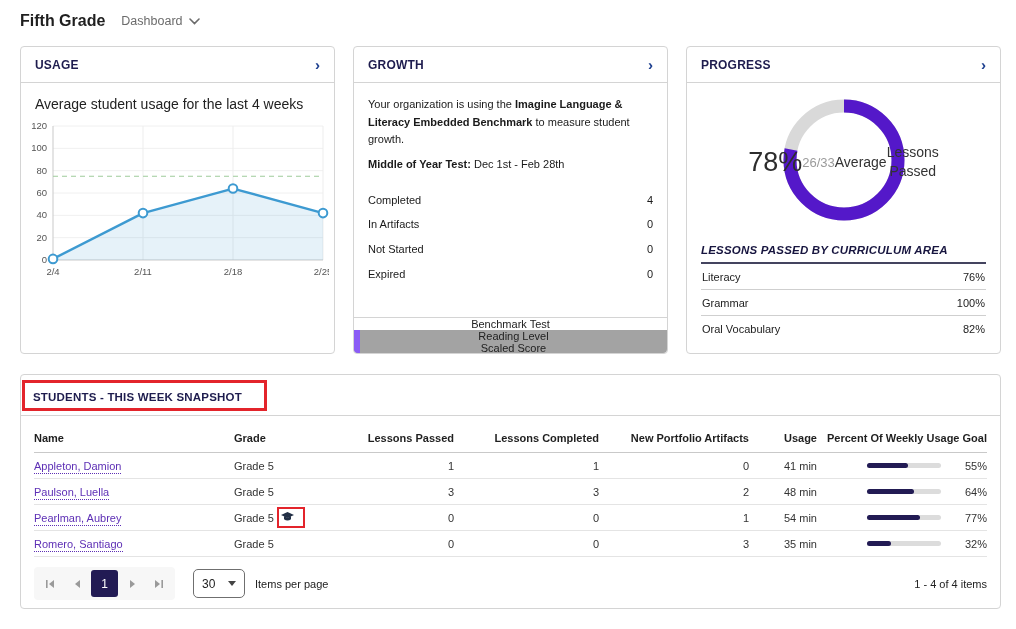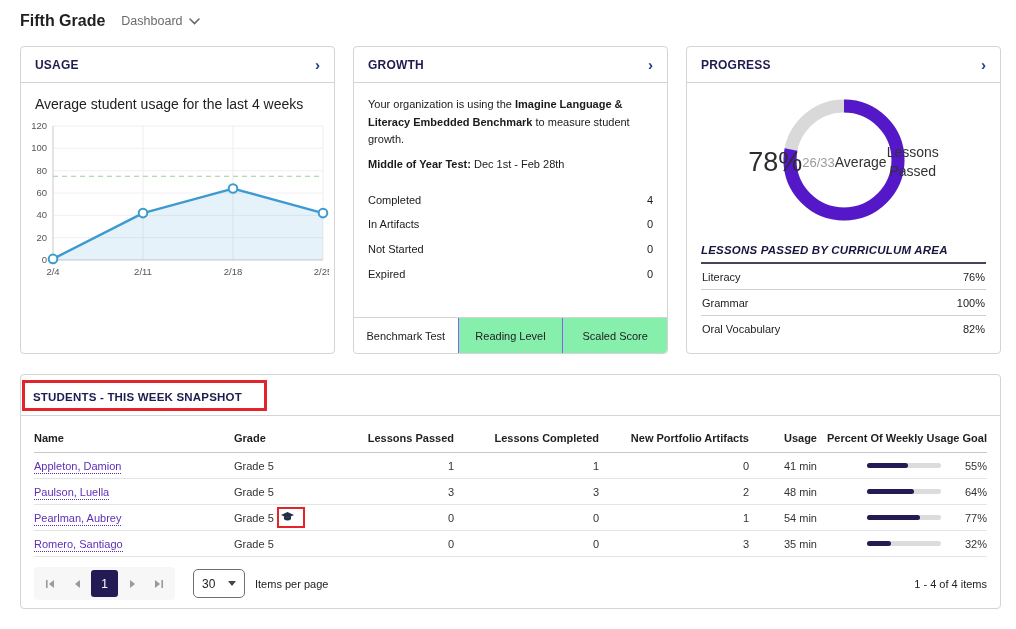--- a/index.html
+++ b/index.html
@@ -28,23 +28,23 @@
   .chart-wrap svg text { font-family: "Liberation Sans", sans-serif; }
 
   
   .growth-body { padding: 13px 14px 0; font-size: 11px; color: #1a1a1a; line-height: 1.6;
                  flex: 1; display: flex; flex-direction: column; }
   .g-test { margin-top: 7px; }
   .bold { font-weight: bold; }
   .g-stats { margin-top: 15px; }
   .stat-row { display: flex; justify-content: space-between; padding: 3.5px 0; font-size: 11px; }
   .tabbar { display: flex; border-top: 1px solid #d4d4d4; height: 36px; margin-top: auto;
-            border-radius: 0 0 4px 4px; overflow: hidden; }
+            border-radius: 0 0 4px 4px; overflow: hidden; flex-direction: column; }
   .tab { flex: 1; display: flex; align-items: center; justify-content: center; font-size: 11px;
-         color: #222; background: #86efac; border-left: 1px solid #8b5cf6; cursor: pointer; }
+         color: #222; background: #a3a3a3; border-left: 6px solid #8b5cf6; cursor: pointer; }
   .tab:first-child { border-left: none; }
   .tab.active { background: #fff; }
 
   
   .donut-wrap { position: relative; width: 132px; margin: 11px auto 0; }
   .donut-center { position: absolute; inset: 0; display: flex; flex-direction: row;
                   align-items: center; justify-content: center; text-align: center; }
   .donut-pct { font-size: 27px; color: #2d2d2d; }
   .donut-frac { font-size: 13px; color: #9b9b9b; margin-top: 1px; }
   .donut-cap { font-size: 14px; color: #333; line-height: 1.35; }

